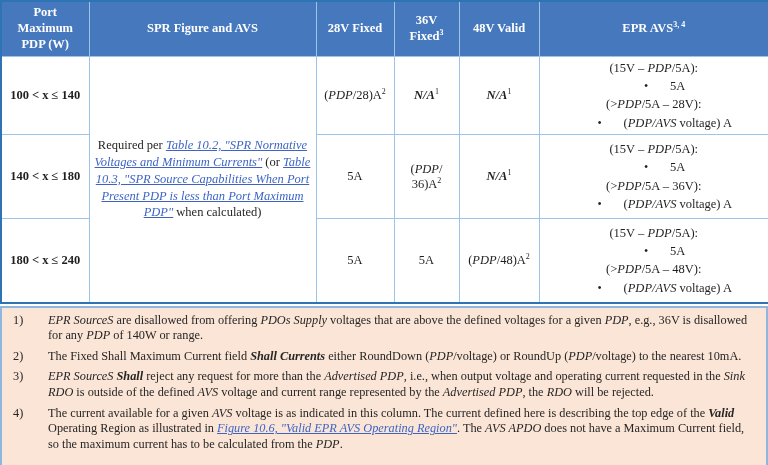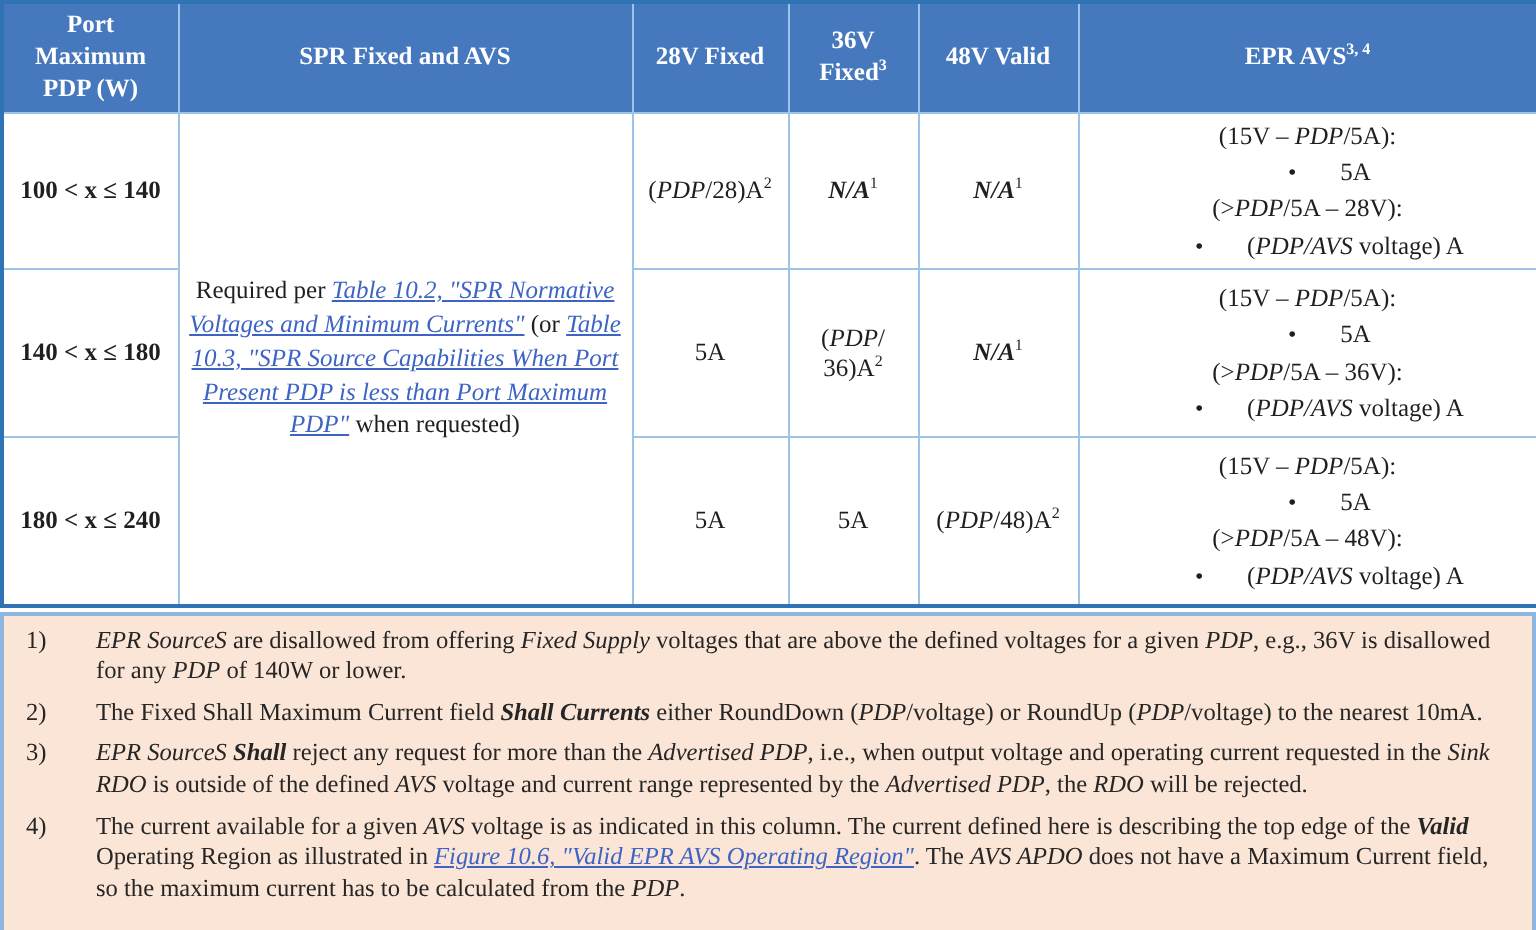--- a/index.html
+++ b/index.html
@@ -79,31 +79,31 @@
       <col style="width:88px">
         <col style="width:227px">
         <col style="width:78px">
       <col style="width:65px">
         <col style="width:80px">
         <col style="width:230px">
     </colgroup>
     <thead>
       <tr>
         <th>Port Maximum PDP (W)</th>
-        <th>SPR Fixed and AVS</th>
+        <th>SPR Figure and AVS</th>
         <th>28V Fixed</th>
         <th><span>36V Fixed</span><span class="sup">3</span></th>
         <th>48V Valid</th>
         <th><span>EPR AVS</span><span class="sup">3, 4</span></th>
       </tr>
     </thead>
     <tbody>
       <tr class="r1">
         <td class="range">100 &lt; x ≤ 140</td>
-        <td class="spr-cell" rowspan="3"><span>Required per </span><a class="lnk">Table 10.2, "SPR Normative Voltages and Minimum Currents"</a><span> (or </span><a class="lnk">Table 10.3, "SPR Source Capabilities When Port Present PDP is less than Port Maximum PDP"</a><span> when requested)</span></td>
+        <td class="spr-cell" rowspan="3"><span>Required per </span><a class="lnk">Table 10.2, "SPR Normative Voltages and Minimum Currents"</a><span> (or </span><a class="lnk">Table 10.3, "SPR Source Capabilities When Port Present PDP is less than Port Maximum PDP"</a><span> when calculated)</span></td>
         <td><span>(</span><span class="it">PDP</span><span>/28)A</span><span class="sup">2</span></td>
         <td><span class="bi">N/A</span><span class="sup">1</span></td>
         <td><span class="bi">N/A</span><span class="sup">1</span></td>
         <td class="epr-cell">
           <div class="epr-line"><span>(15V – </span><span class="it">PDP</span><span>/5A):</span></div>
           <div class="epr-line bullet-line"><span class="blt">•</span><span><span>5A</span></span></div>
           <div class="epr-line"><span>(&gt;</span><span class="it">PDP</span><span>/5A – 28V):</span></div>
           <div class="epr-line bullet-line"><span class="blt">•</span><span><span>(</span><span class="it">PDP/AVS</span><span> voltage) A</span></span></div>
         </td>
       </tr>
@@ -130,21 +130,21 @@
           <div class="epr-line"><span>(&gt;</span><span class="it">PDP</span><span>/5A – 48V):</span></div>
           <div class="epr-line bullet-line"><span class="blt">•</span><span><span>(</span><span class="it">PDP/AVS</span><span> voltage) A</span></span></div>
         </td>
       </tr>
     </tbody>
   </table>
 
   <div class="footnotes">
     <div class="fn">
       <span class="fn-num">1)</span>
-      <div class="fn-text"><span class="it">EPR SourceS</span><span> are disallowed from offering </span><span class="it">Fixed Supply</span><span> voltages that are above the defined voltages for a given </span><span class="it">PDP</span><span>, e.g., 36V is disallowed for any </span><span class="it">PDP</span><span> of 140W or lower.</span></div>
+      <div class="fn-text"><span class="it">EPR SourceS</span><span> are disallowed from offering </span><span class="it">PDOs Supply</span><span> voltages that are above the defined voltages for a given </span><span class="it">PDP</span><span>, e.g., 36V is disallowed for any </span><span class="it">PDP</span><span> of 140W or range.</span></div>
     </div>
     <div class="fn">
       <span class="fn-num">2)</span>
       <div class="fn-text"><span>The Fixed Shall Maximum Current field </span><span class="bi">Shall</span><span> </span><span class="bi">Currents</span><span> either RoundDown (</span><span class="it">PDP</span><span>/voltage) or RoundUp (</span><span class="it">PDP</span><span>/voltage) to the nearest 10mA.</span></div>
     </div>
     <div class="fn">
       <span class="fn-num">3)</span>
       <div class="fn-text"><span class="it">EPR SourceS</span><span> </span><span class="bi">Shall</span><span> reject any request for more than the </span><span class="it">Advertised PDP</span><span>, i.e., when output voltage and operating current requested in the </span><span class="it">Sink RDO</span><span> is outside of the defined </span><span class="it">AVS</span><span> voltage and current range represented by the </span><span class="it">Advertised PDP</span><span>, the </span><span class="it">RDO</span><span> will be rejected.</span></div>
     </div>
     <div class="fn">

